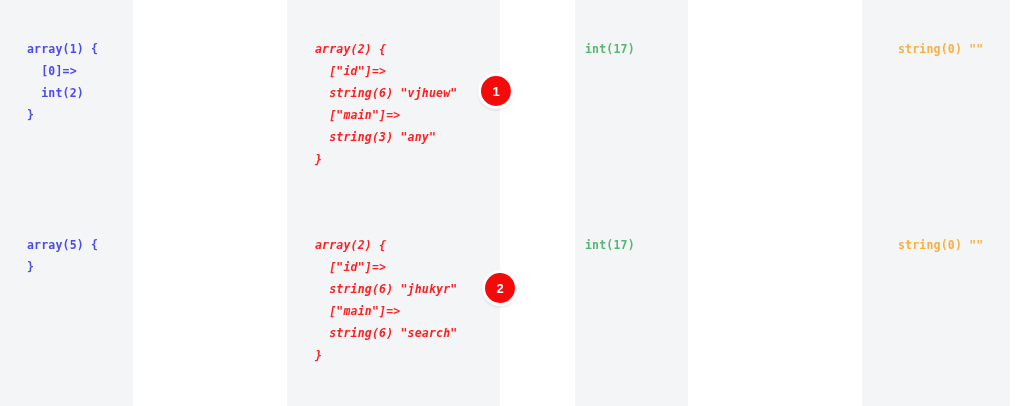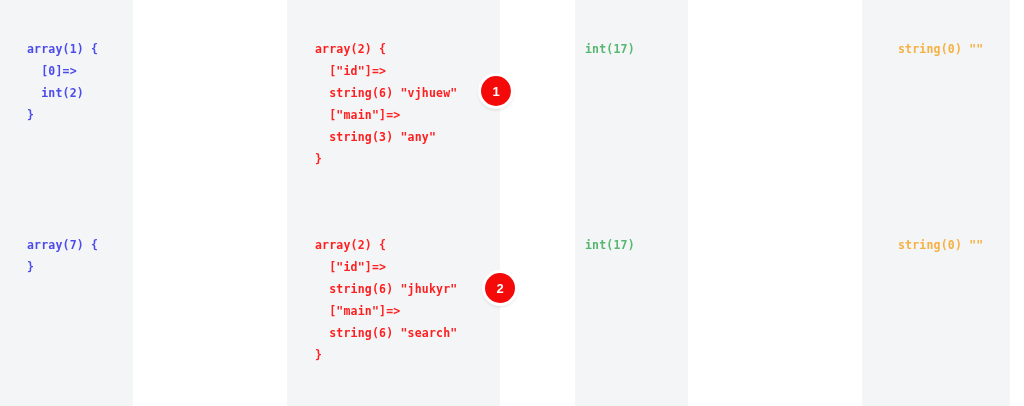--- a/index.html
+++ b/index.html
@@ -47,21 +47,21 @@
   }
   .c-array  { color: #4b4bec; }
   .c-string { color: #ff1f1f; }
   .c-int    { color: #56b870; }
   .c-empty  { color: #f7b142; }
 
   .row1 { top: 38px; }
   .row2 { top: 234px; }
 
   .col1 { left: 27px; }
-  .col2 { left: 315px; }
+  .col2 { left: 315px; font-style: italic; }
   .col3 { left: 585px; }
   .col4 { left: 898px; }
 
   
   .badge {
     position: absolute;
     width: 30px;
     height: 30px;
     border-radius: 50%;
     background: #f50a0a;
@@ -98,21 +98,21 @@
   ["id"]=&gt;
   string(6) "vjhuew"
   ["main"]=&gt;
   string(3) "any"
 }</div>
 
   <div class="dump row1 col3 c-int">int(17)</div>
 
   <div class="dump row1 col4 c-empty">string(0) ""</div>
 
-  <div class="dump row2 col1 c-array">array(7) {
+  <div class="dump row2 col1 c-array">array(5) {
 }</div>
 
   <div class="dump row2 col2 c-string">array(2) {
   ["id"]=&gt;
   string(6) "jhukyr"
   ["main"]=&gt;
   string(6) "search"
 }</div>
 
   <div class="dump row2 col3 c-int">int(17)</div>

